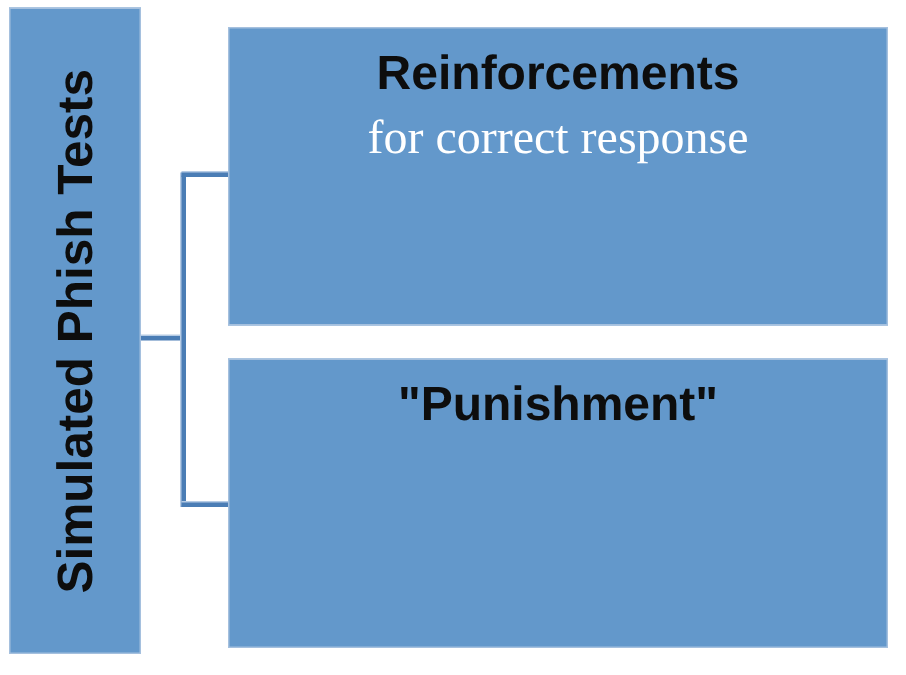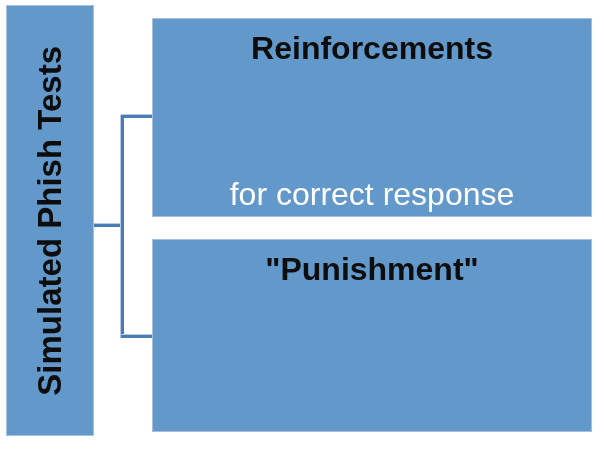--- a/index.html
+++ b/index.html
@@ -33,39 +33,40 @@
     transform:rotate(180deg);
     font-size:33px;
     font-weight:bold;
     color:var(--title-text);
     letter-spacing:0px;
     white-space:nowrap;
   }
   .branch-node{
     left:152px;width:440px;
     display:flex;flex-direction:column;
-    align-items:center;justify-content:space-between;
+    align-items:center;justify-content:flex-start;
     text-align:center;
     padding-top:8px;
   }
   .branch-top{top:18px;height:199px;}
   .branch-bottom{top:239px;height:193px;}
   .branch-title{
     font-size:32px;
     font-weight:bold;
     color:var(--title-text);
     line-height:43px;
     white-space:nowrap;
   }
   .branch-subtitle{
     font-size:32px;
     font-weight:normal;
     color:var(--subtitle-text);
     line-height:43px;
     white-space:nowrap;
+    font-family:Liberation Serif, serif;
   }
   .connector{
     position:absolute;
     background:var(--connector);
     box-shadow:0 -1px 0 #b5cbe4; 
   }
   .conn-stub{left:94px;top:224px;width:30px;height:3px;}
   .conn-vertical{left:121px;top:115px;width:3px;height:223px;box-shadow:-1px 0 0 #b5cbe4;}
   .conn-top-arm{left:121px;top:115px;width:31px;height:3px;}
   .conn-bottom-arm{left:121px;top:335px;width:31px;height:3px;}

